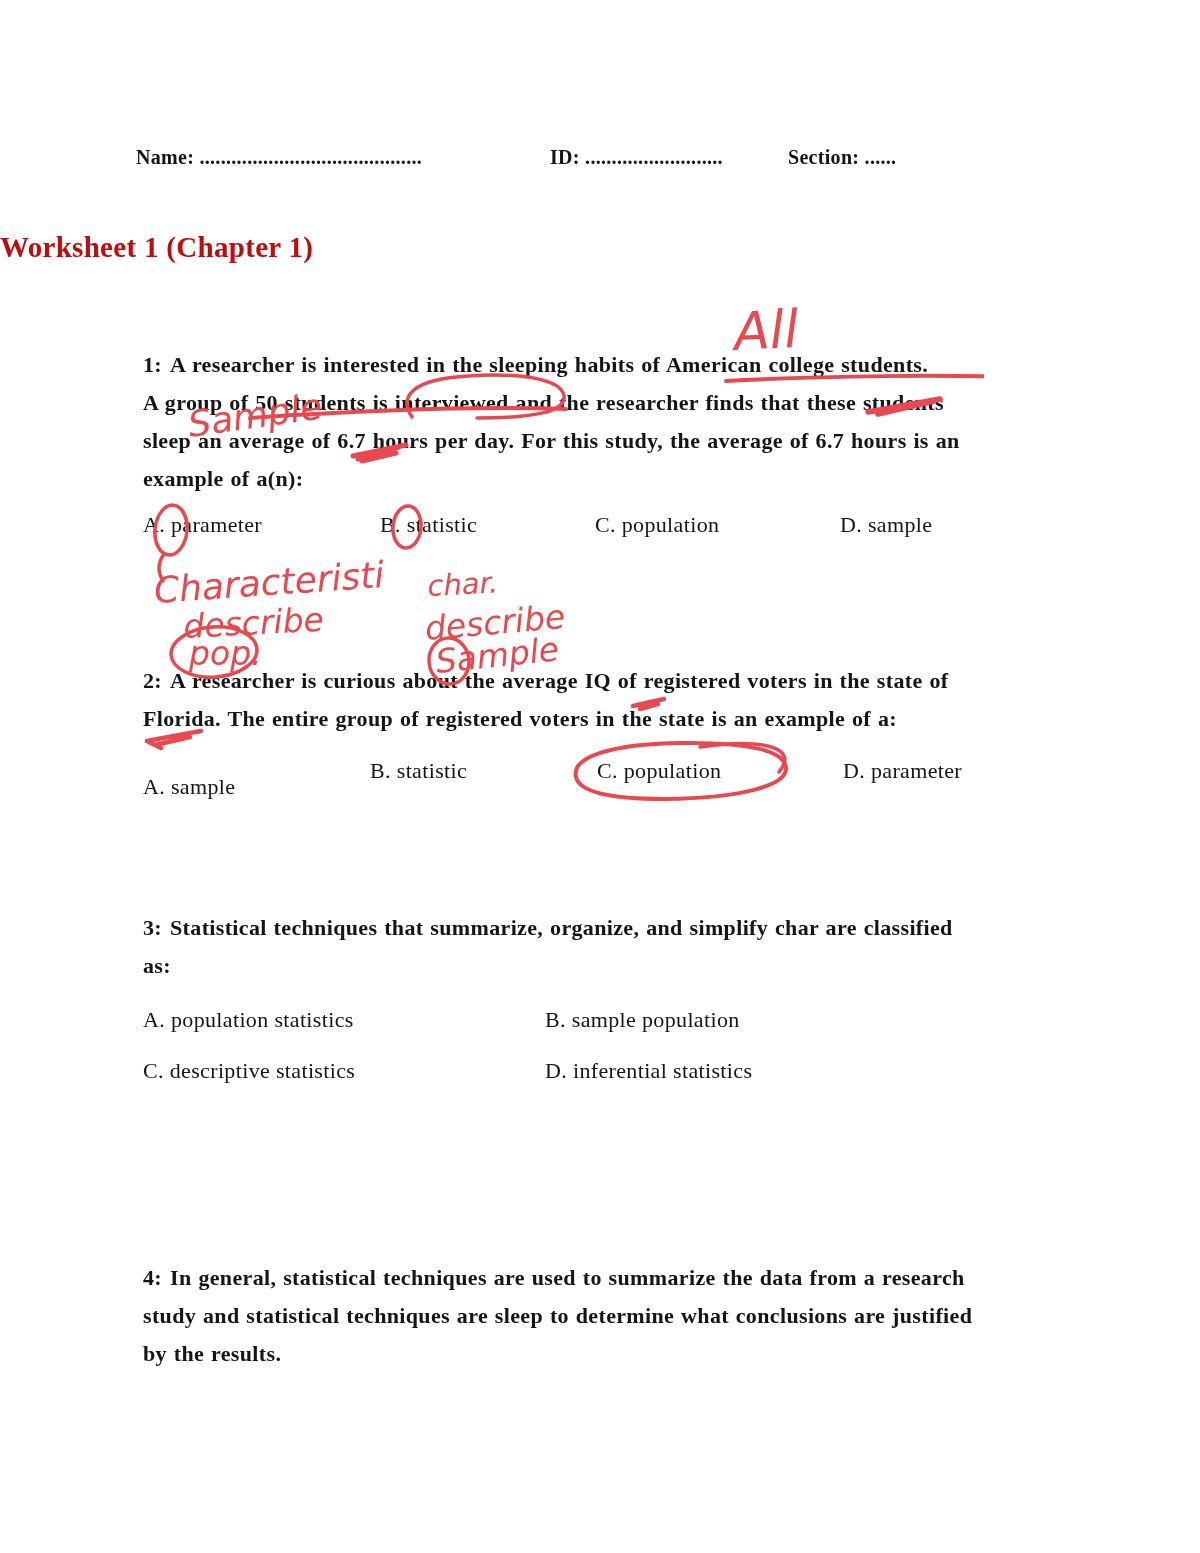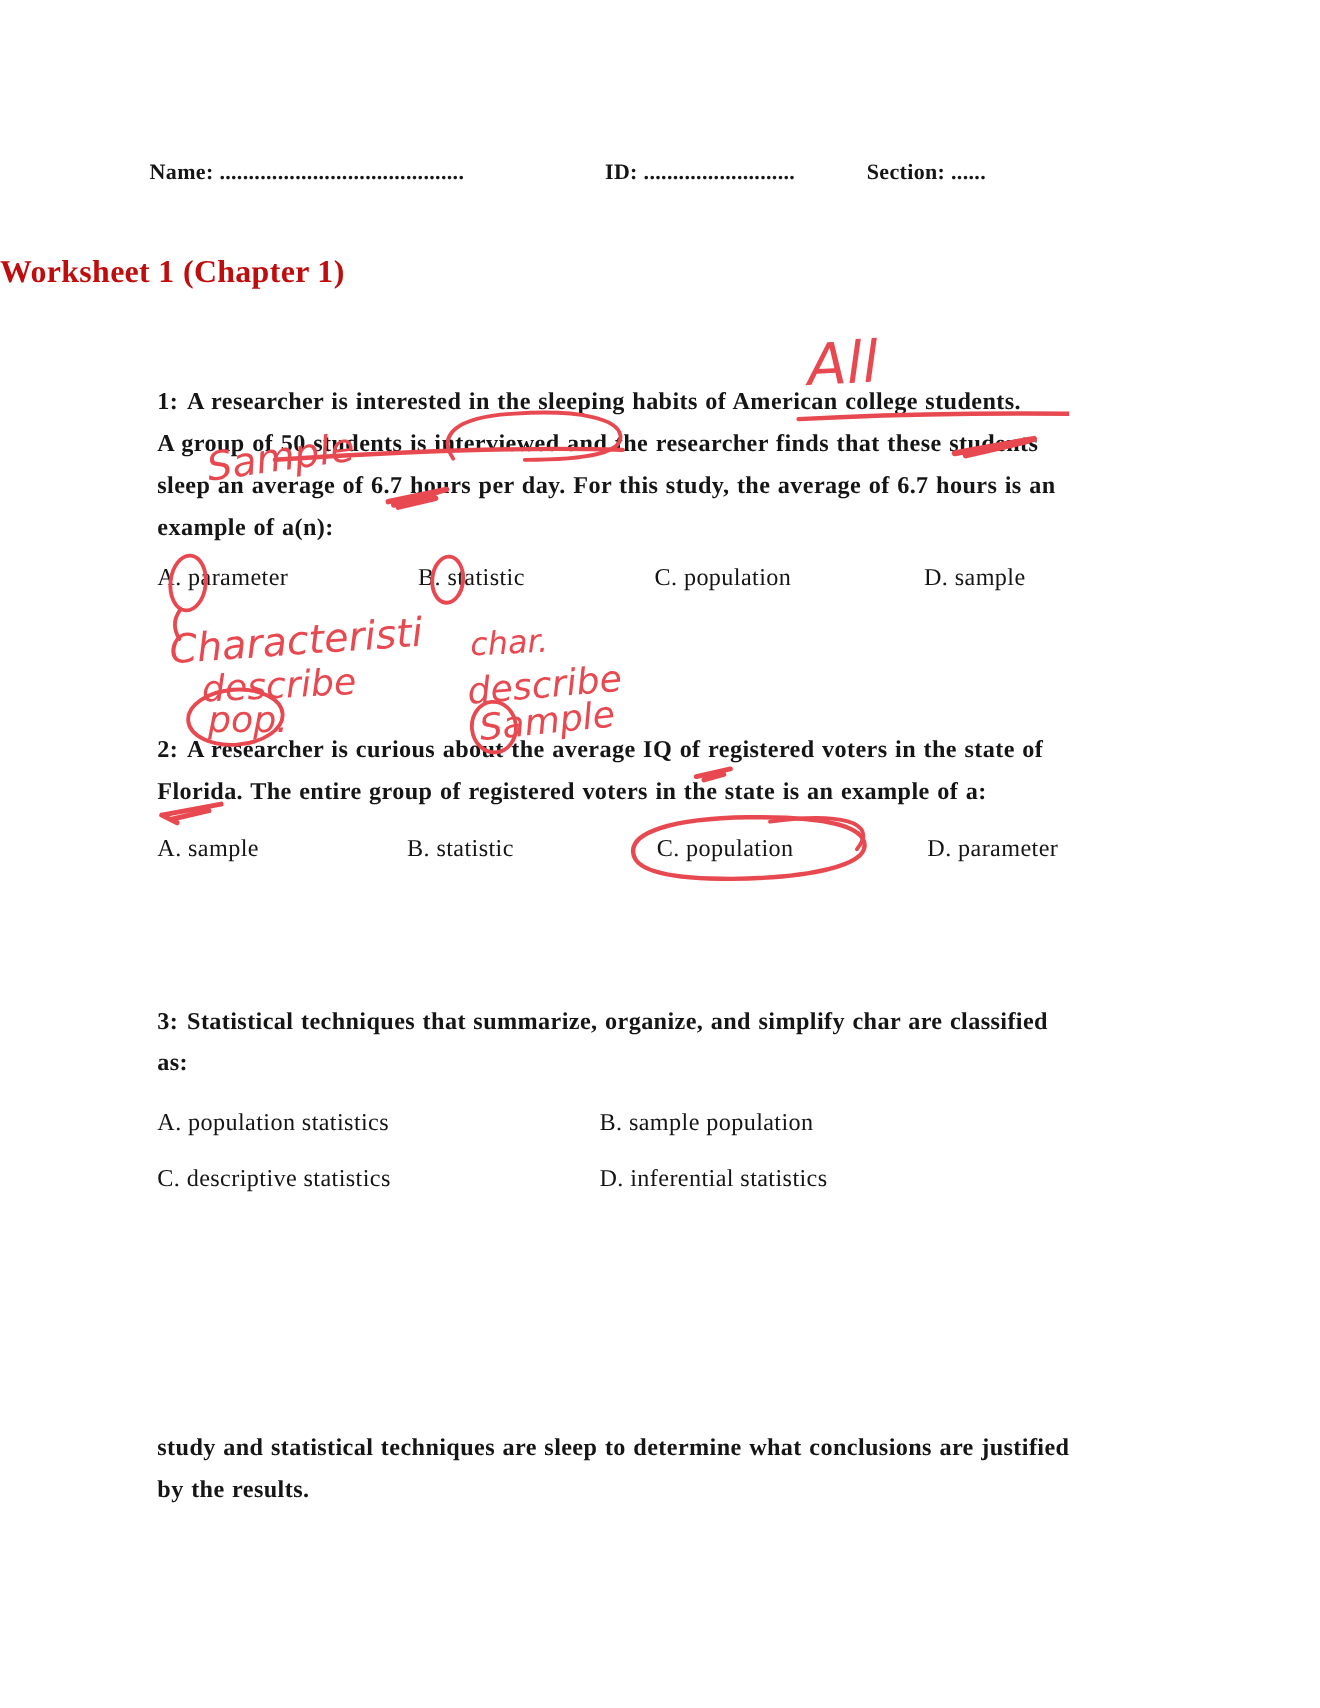--- a/index.html
+++ b/index.html
@@ -4,20 +4,21 @@
 <style>
   html,body{margin:0;padding:0;background:#ffffff;}
   #page{
     position:relative;
     width:972px;
     height:1553px;
     background:#ffffff;
     font-family:"Liberation Serif", serif;
     color:#151515;
     overflow:hidden;
+    padding-left:12px;
   }
   .hline{
     position:absolute;
     font-size:20px;
     font-weight:600;
     letter-spacing:0.3px;
     white-space:nowrap;
   }
   .title{
     position:absolute;
@@ -71,33 +72,34 @@
   <div class="bline" style="left:143px;top:466px">example of a(n):</div>
 
   <div class="opt" style="left:143px;top:512px">A. parameter</div>
   <div class="opt" style="left:380px;top:512px">B. statistic</div>
   <div class="opt" style="left:595px;top:512px">C. population</div>
   <div class="opt" style="left:840px;top:512px">D. sample</div>
 
   <div class="bline" style="left:143px;top:668px"><b>2:</b><span>A researcher is curious about the average IQ of registered voters in the state of</span></div>
   <div class="bline" style="left:143px;top:706px">Florida. The entire group of registered voters in the state is an example of a:</div>
 
-  <div class="opt" style="left:143px;top:758px">A. sample</div>
+  <div class="opt" style="left:143px;top:774px">A. sample</div>
   <div class="opt" style="left:370px;top:758px">B. statistic</div>
   <div class="opt" style="left:597px;top:758px">C. population</div>
   <div class="opt" style="left:843px;top:758px">D. parameter</div>
 
   <div class="bline" style="left:143px;top:915px"><b>3:</b><span>Statistical techniques that summarize, organize, and simplify char are classified</span></div>
   <div class="bline" style="left:143px;top:953px">as:</div>
 
   <div class="opt" style="left:143px;top:1007px">A. population statistics</div>
   <div class="opt" style="left:545px;top:1007px">B. sample population</div>
   <div class="opt" style="left:143px;top:1058px">C. descriptive statistics</div>
   <div class="opt" style="left:545px;top:1058px">D. inferential statistics</div>
 
+  <div class="bline" style="left:143px;top:1265px"><b>4:</b><span>In general, statistical techniques are used to summarize the data from a research</span></div>
   <div class="bline" style="left:143px;top:1303px">study and statistical techniques are sleep to determine what conclusions are justified</div>
   <div class="bline" style="left:143px;top:1341px">by the results.</div>
 
   <svg id="ink" width="1200" height="1553" viewBox="0 0 1200 1553">
     <g stroke="#e84950" fill="none" stroke-linecap="round" stroke-linejoin="round">
 
       <path d="M726,381 C820,376 950,374 1034,378" stroke-width="4"></path>
 
       <path d="M250,418 C340,412 470,406 566,409" stroke-width="4"></path>
 

